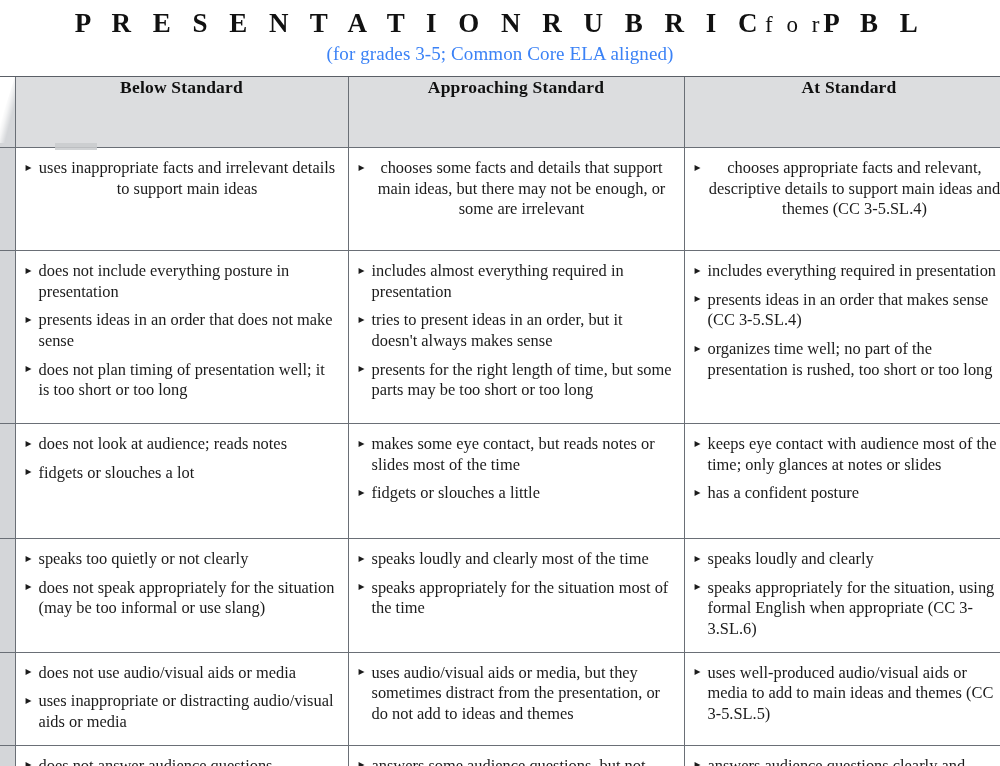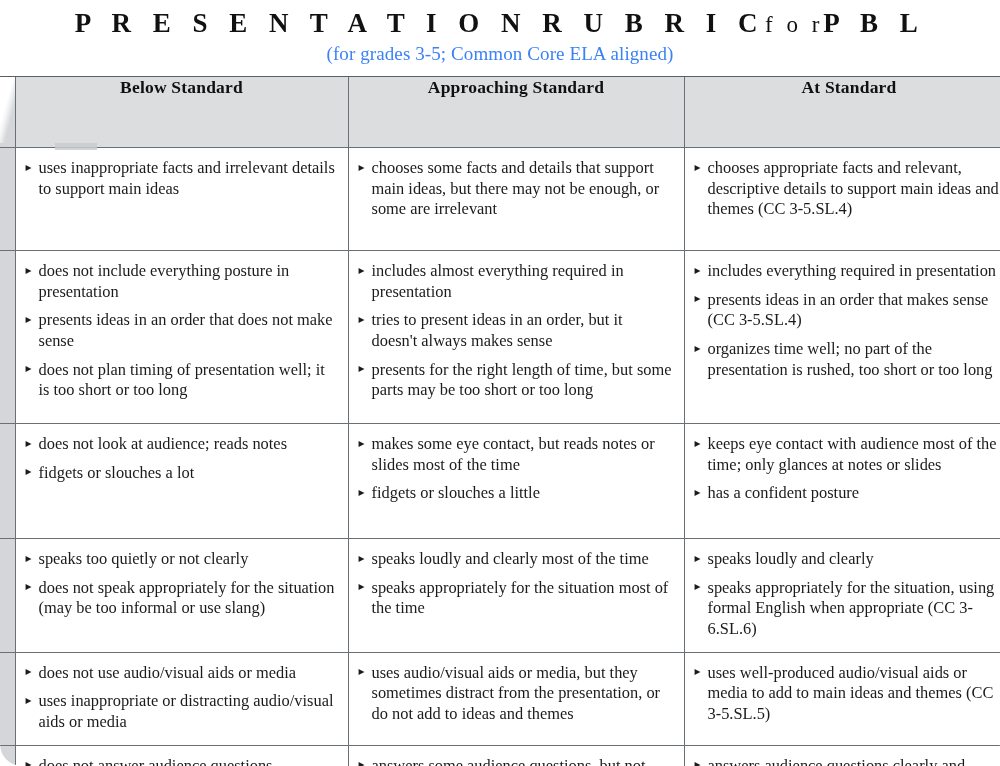--- a/index.html
+++ b/index.html
@@ -15,21 +15,20 @@
     color: #1c1c1c;
     -webkit-font-smoothing: antialiased;
   }
 
   .page {
     position: relative;
     width: 1000px;
     height: 766px;
     overflow: hidden;
     background: #fff;
-    border-radius: 22px;
   }
 
   
   .title-block {
     padding-top: 9px;
     text-align: center;
   }
   .doc-title {
     font-family: "Liberation Serif", "DejaVu Serif", serif;
     font-size: 27px;
@@ -156,21 +155,21 @@
     content: "\25B8";
     position: absolute;
     left: 0;
     top: -0.5px;
     font-size: 12px;
     color: #1b1b1b;
     line-height: 1.5;
   }
 
   
-  tr.r0 td.cell { height: 80px; }
+  tr.r0 td.cell { height: 80px; text-align: center; }
   tr.r1 td.cell { height: 150px; }
   tr.r2 td.cell { height: 92px; }
   tr.r3 td.cell { height: 88px; }
   tr.r4 td.cell { height: 70px; }
   tr.r5 td.cell { height: 62px; }
 
   
   tr.r5 td { border-bottom: none; }
 </style>
 </head>
@@ -280,21 +279,21 @@
             </td>
             <td class="cell">
               <ul class="bullets">
                 <li>speaks loudly and clearly most of the time</li>
                 <li>speaks appropriately for the situation most of the time</li>
               </ul>
             </td>
             <td class="cell">
               <ul class="bullets">
                 <li>speaks loudly and clearly</li>
-                <li>speaks appropriately for the situation, using formal English when appropriate (CC 3-6.SL.6)</li>
+                <li>speaks appropriately for the situation, using formal English when appropriate (CC 3-3.SL.6)</li>
               </ul>
             </td>
           </tr>
           <tr class="r4">
             <td class="gutter"></td>
             <td class="cell">
               <ul class="bullets">
                 <li>does not use audio/visual aids or media</li>
                 <li>uses inappropriate or distracting audio/visual aids or media</li>
               </ul>

